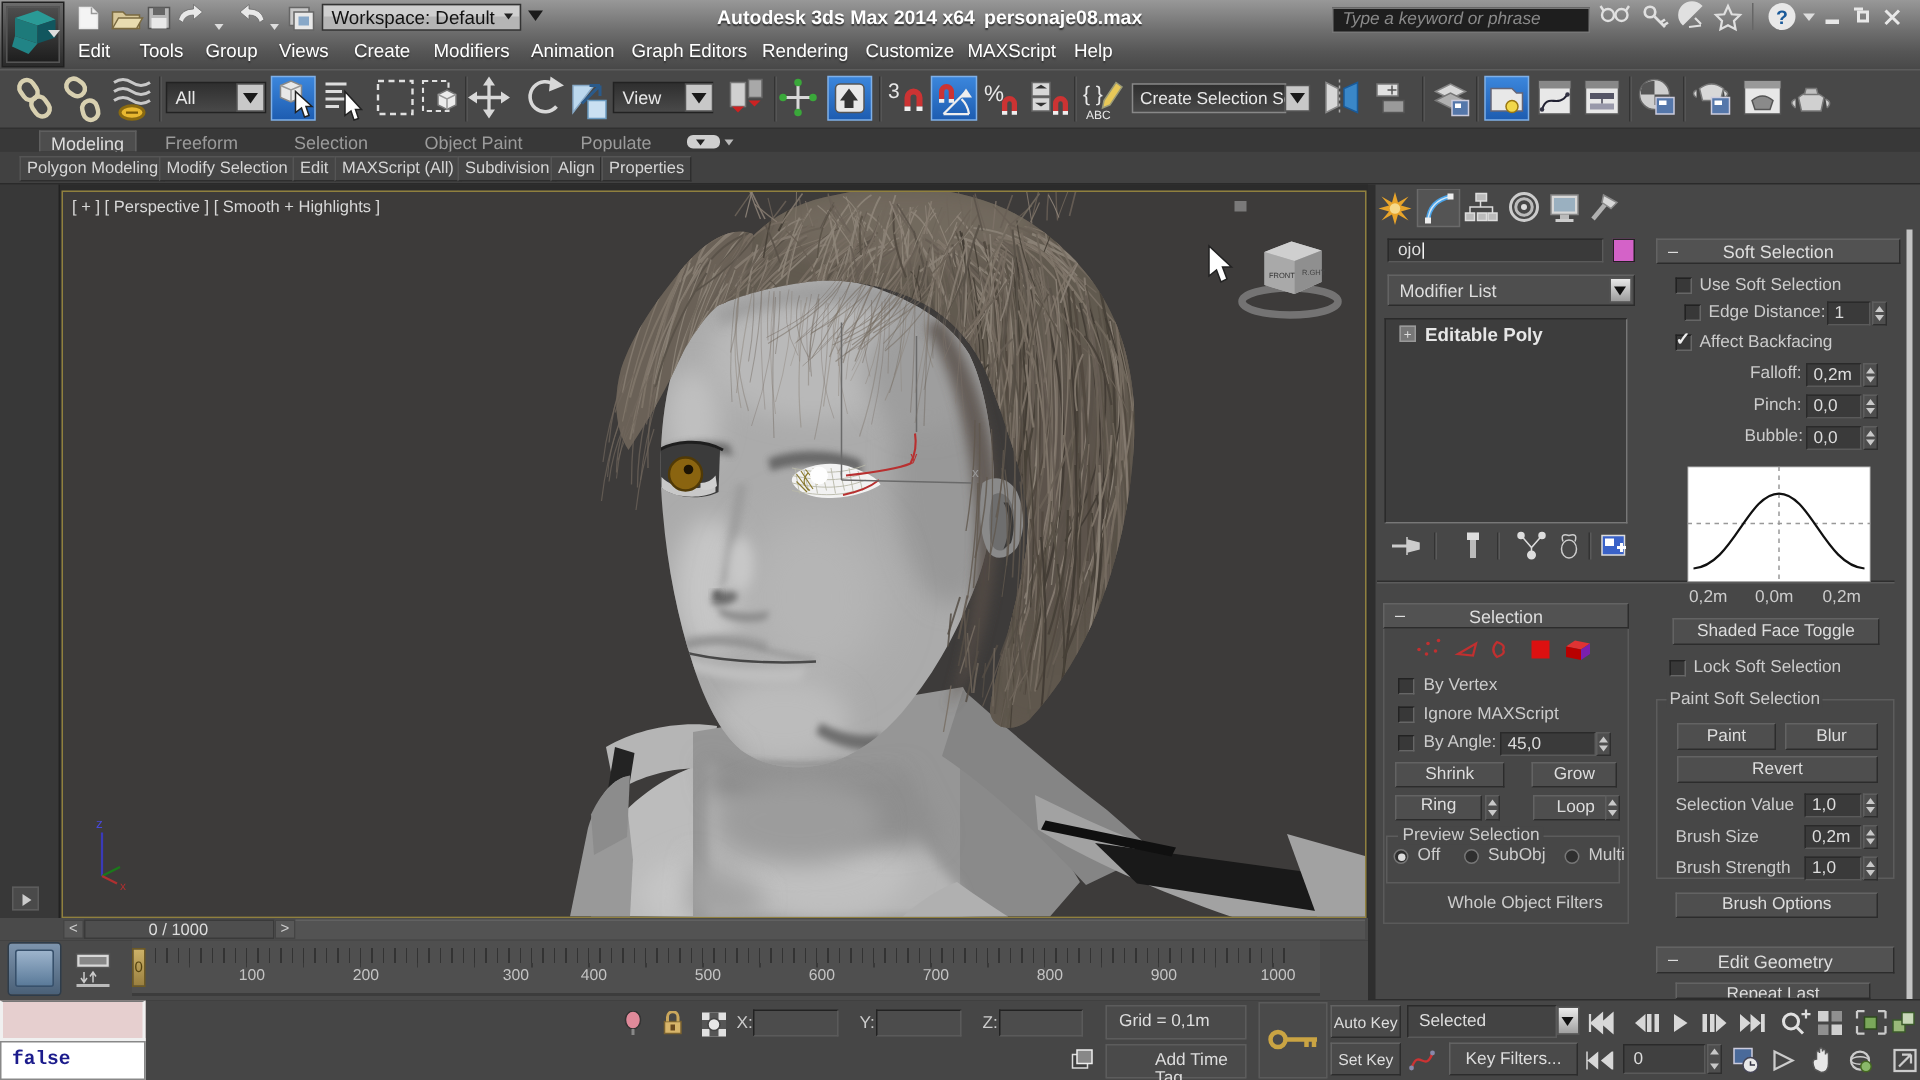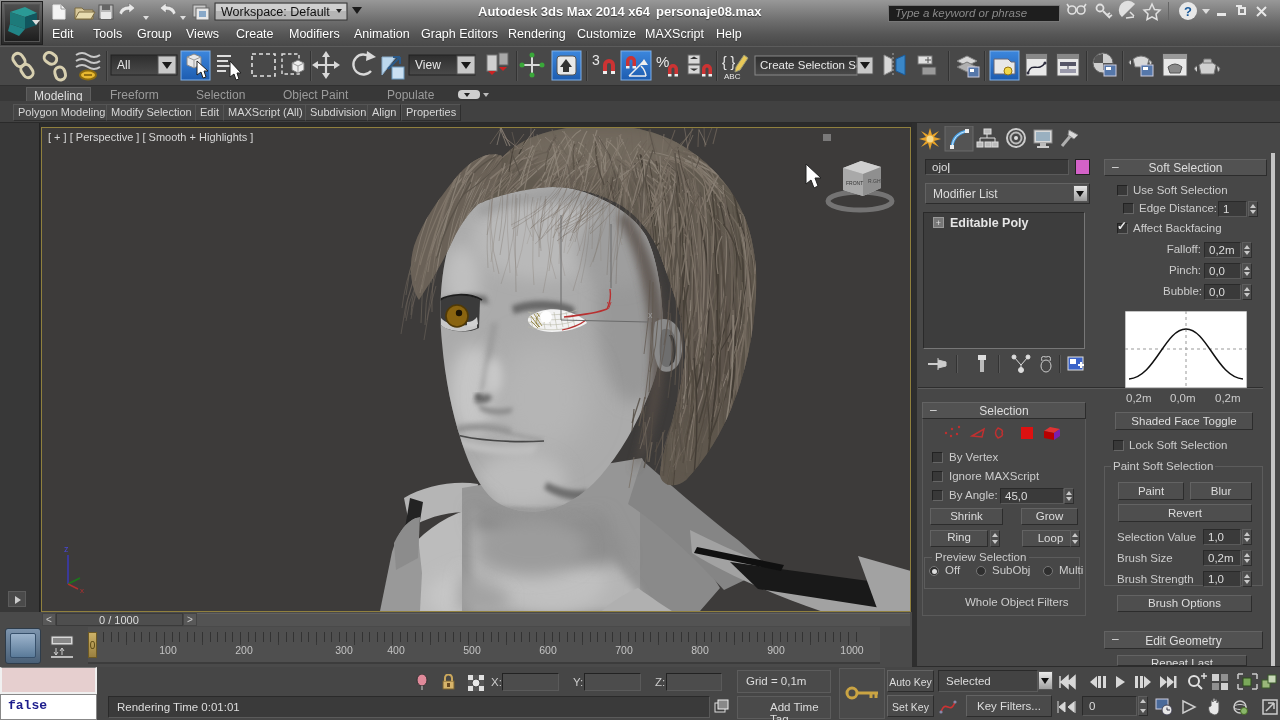--- a/index.html
+++ b/index.html
@@ -1470,23 +1470,20 @@
         <span class="ticklbl" style="left:612px;">800</span>
         <span class="ticklbl" style="left:688px;">900</span>
         <span class="ticklbl" style="left:764px;">1000</span>
   </div>
   <div class="abs" style="left:88px;top:5px;width:9px;height:26px;background:linear-gradient(#cdb268,#9a8040);border:1px solid #6e5a24;color:#554410;font-size:10px;text-align:center;line-height:26px;">0</div>
 </div>
 <div class="abs" id="statusbar">
   <div class="abs" style="left:0;top:0;width:97px;height:27px;background:#e6cfcf;border:2px solid #f0f0f0;border-top:1px solid #777;"></div>
   <div class="abs" style="left:0;top:27px;width:97px;height:26px;background:#ffffff;border:1px solid #888;"></div>
   <div class="abs" style="left:8px;top:31px;color:#1c1c8c;font-size:13px;font-weight:bold;font-family:'Liberation Mono',monospace;">false</div>
-  <div class="abs fld" style="left:108px;top:29px;width:602px;height:22px;">
-        <span style="position:absolute;left:8px;top:4px;">Rendering Time  0:01:01</span>
-      </div>
   <svg class="abs" style="left:416px;top:7px;" width="70" height="18" viewBox="0 0 70 18">
     <ellipse cx="6" cy="6" rx="5" ry="6" fill="#e08a9a" stroke="#333"></ellipse>
         <path d="M6 12 L6 16" stroke="#888" stroke-width="2"></path>
     <rect x="27" y="7" width="11" height="8" fill="#d8b56a" stroke="#7a6230"></rect>
         <path d="M29 7 V4 a3 3 0 0 1 7 0 V7" fill="none" stroke="#caa75c" stroke-width="2"></path>
         <rect x="31" y="9" width="3" height="4" fill="#6a4a20"></rect>
     <g>
           <rect x="52" y="1" width="16" height="16" fill="#e0e0e0"></rect>
           <rect x="57" y="1" width="6" height="16" fill="#555"></rect>
           <rect x="52" y="6" width="16" height="6" fill="#555"></rect>

